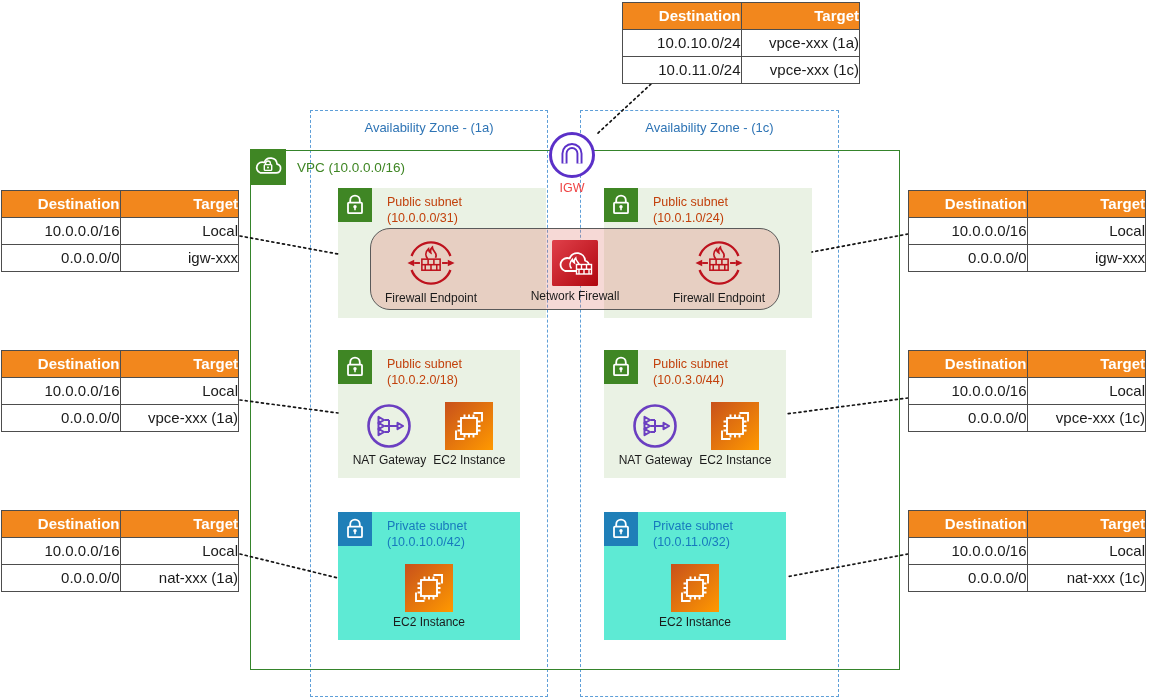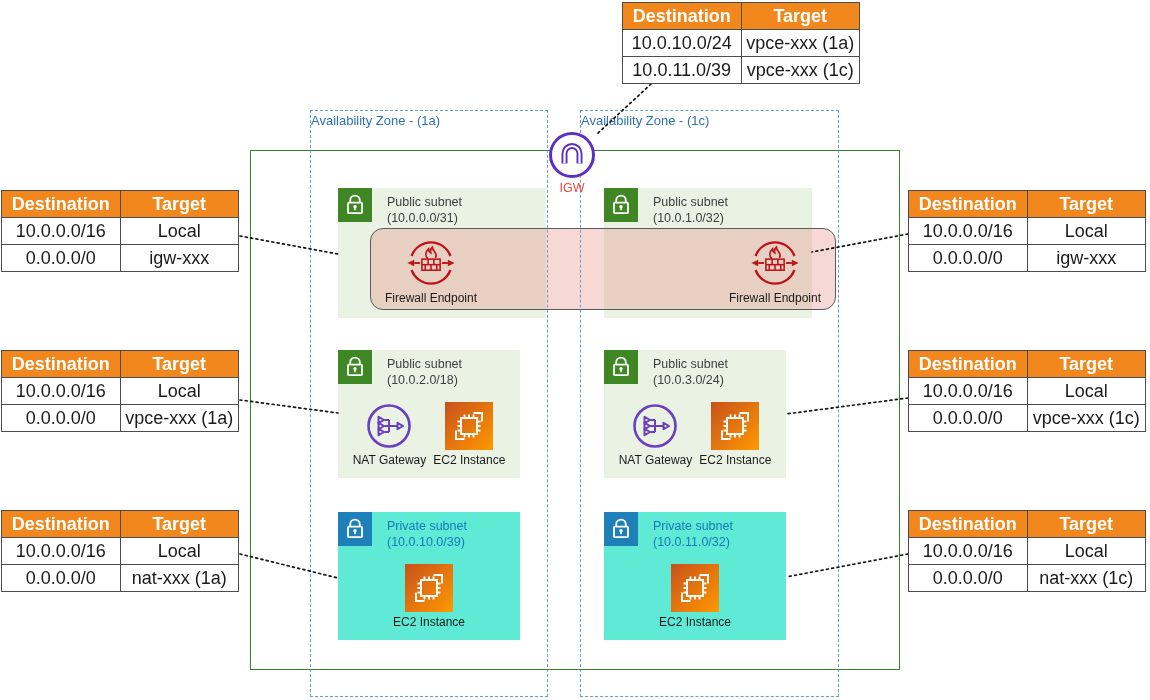--- a/index.html
+++ b/index.html
@@ -1,50 +1,50 @@
 <!DOCTYPE html>
 <html><head>
 <meta charset="utf-8">
 <style>
   *{box-sizing:border-box;margin:0;padding:0}
   body{margin:0;background:#fff;font-family:"Liberation Sans",sans-serif}
   #stage{position:relative;width:1150px;height:700px;background:#fff;overflow:hidden}
 
   .az{position:absolute;border:1.5px dashed #5E9FD8;z-index:1}
-  .az-label{margin-top:2px;color:#2E74B5;font-size:13px}
+  .az-label{margin-top:9px;text-align:center;color:#2E74B5;font-size:13px}
 
   .vpc-box{position:absolute;border:1.6px solid #35842B;z-index:1}
   .vpc-tag{position:absolute;display:flex;align-items:center;gap:11px;z-index:3}
   .vpc-text{color:#3F8624;font-size:13.5px}
 
   .subnet{position:absolute;z-index:2}
   .subnet.public{background:#EAF2E4}
   .subnet.private{background:#5eead4}
   .subnet-lock{position:absolute;top:0;left:0;width:34px;height:34px;line-height:0}
   .subnet-label{position:absolute;left:49px;top:7px;font-size:12.5px;line-height:15.5px}
-  .subnet.public .subnet-label{color:#404040}
+  .subnet.public .subnet-label{color:#c2410c}
   .subnet.private .subnet-label{color:#1779BD}
   .subnet-label span{display:block}
   .subnet-items{position:absolute;left:0;right:0;bottom:11px;display:flex;justify-content:center;align-items:flex-end;gap:7px;z-index:3}
 
   .icon-group{display:flex;flex-direction:column;align-items:center}
   .icon-box{display:block;line-height:0}
   .caption{font-size:12px;color:#1b1b1b;margin-top:3px;white-space:nowrap;text-align:center}
 
-  .fw-band{position:absolute;left:370px;top:228px;width:466px;height:82px;
-    background:rgba(224,118,106,0.28);border:1.5px solid #5a5a5a;border-radius:13px;
+  .fw-band{position:absolute;left:370px;top:228px;width:410px;height:82px;
+    background:rgba(224,118,106,0.28);border:1.5px solid #5a5a5a;border-radius:20px;
     z-index:4;display:flex;justify-content:space-between;align-items:center;padding:4px 14px 0}
 
   .igw{position:absolute;left:547px;top:130px;z-index:8;display:flex;flex-direction:column;align-items:center}
   .igw-label{font-size:12.5px;color:#ef4444;margin-top:1px}
 
   .route-table{position:absolute;width:238px;background:#fff;border:1.4px solid #4d4d4d;z-index:7}
   .rt-row{display:flex}
   .rt-row + .rt-row{border-top:1.3px solid #4d4d4d}
-  .rt-cell{flex:1;height:26px;line-height:26px;text-align:center;font-size:18px;color:#1a1a1a;overflow:hidden;white-space:nowrap}
+  .rt-cell{flex:1;height:26px;line-height:26px;text-align:right;font-size:15px;color:#1a1a1a;overflow:hidden;white-space:nowrap}
   .rt-cell + .rt-cell{border-left:1.3px solid #4d4d4d}
   .rt-head .rt-cell{background:#F2871D;color:#fff;font-weight:bold}
 
   #connector-layer{position:absolute;left:0;top:0;z-index:6;pointer-events:none}
   #connector-layer line{stroke:#141414;stroke-width:1.7;stroke-dasharray:2 3.4;stroke-linecap:round}
 </style>
 </head>
 <body>
 
 <div id="stage">
@@ -60,20 +60,30 @@
     </svg>
 
   <div class="az" style="left:310px;top:110px;width:238px;height:587px">
     <div class="az-label">Availability Zone - (1a)</div>
   </div>
   <div class="az" style="left:580px;top:110px;width:259px;height:587px">
     <div class="az-label">Availability Zone - (1c)</div>
   </div>
 
   <div class="vpc-box" style="left:250px;top:150px;width:650px;height:520px"></div>
+  <div class="vpc-tag" style="left:250px;top:149px">
+    <span class="icon-box"><svg width="36" height="36" viewBox="0 0 36 36">
+          <rect width="36" height="36" fill="#3F8624"></rect>
+          <path d="M10.2 23.8 h16 a4.4 4.4 0 0 0 .9 -8.7 a6.6 6.6 0 0 0 -12.8 -1.6 a5.4 5.4 0 0 0 -4.1 10.3 z" fill="none" stroke="#fff" stroke-width="1.7" stroke-linejoin="round"></path>
+          <path d="M15.6 15.6 v-1.2 a2.4 2.4 0 0 1 4.8 0 v1.2" fill="none" stroke="#fff" stroke-width="1.4"></path>
+          <rect x="14.3" y="15.6" width="7.4" height="5.8" rx="0.8" fill="none" stroke="#fff" stroke-width="1.4"></rect>
+          <circle cx="18" cy="18.4" r="1" fill="#fff"></circle>
+        </svg></span>
+    <span class="vpc-text">VPC (10.0.0.0/16)</span>
+  </div>
 
   <div class="fw-band">
     <div class="icon-group">
       <span class="icon-box"><svg width="50" height="50" viewBox="0 0 52 52">
             <g fill="none" stroke="#BE121D" stroke-width="2.4">
               <path d="M5.8 18.7 A21.5 21.5 0 0 1 46.2 18.7"></path>
               <path d="M5.8 33.3 A21.5 21.5 0 0 0 46.2 33.3"></path>
             </g>
             <g stroke="#BE121D" stroke-width="2">
               <path d="M8.5 26 H14.5" fill="none"></path>
@@ -83,20 +93,40 @@
             </g>
             <path d="M22.6 21.8 C19.8 18.6 20.2 14.4 23.4 11.4 C23.5 13.2 24.3 14.5 25.7 15.3 C25.1 13.1 25.8 11 27.4 9.6 C27.6 11.8 28.8 13.4 30 14.9 C31.4 16.6 31.7 18.7 30.6 20.6" fill="none" stroke="#BE121D" stroke-width="1.8"></path>
             <g fill="none" stroke="#BE121D" stroke-width="1.6">
               <rect x="16.5" y="22" width="19" height="11.5"></rect>
               <path d="M16.5 27.75 H35.5"></path>
               <path d="M23 22 V27.75 M29 22 V27.75"></path>
               <path d="M20 27.75 V33.5 M26 27.75 V33.5 M32 27.75 V33.5"></path>
             </g>
           </svg></span>
       <div class="caption">Firewall Endpoint</div>
+    </div>
+    <div class="icon-group">
+      <span class="icon-box"><svg width="46" height="46" viewBox="0 0 46 46">
+            <defs>
+              <linearGradient id="gNf" x1="0" y1="0" x2="1" y2="1">
+                <stop offset="0" stop-color="#E0404A"></stop>
+                <stop offset="1" stop-color="#B0060F"></stop>
+              </linearGradient>
+            </defs>
+            <rect width="46" height="46" rx="1.5" fill="url(#gNf)"></rect>
+            <path d="M13 31 h18.5 a5.3 5.3 0 0 0 1.6 -10.4 a8 8 0 0 0 -15.5 -2.2 a6.2 6.2 0 0 0 -4.6 12.6 z" fill="none" stroke="#fff" stroke-width="1.8" stroke-linejoin="round"></path>
+            <path d="M19.5 28.5 C17.2 25.8 17.6 22.2 20.3 19.6 C20.4 21.1 21.1 22.2 22.3 22.9 C21.8 21 22.4 19.2 23.7 18 C23.9 19.9 24.9 21.2 26 22.5 C27.2 23.9 27.4 25.7 26.5 27.3" fill="none" stroke="#fff" stroke-width="1.6"></path>
+            <g stroke="#fff" stroke-width="1.4">
+              <rect x="24.5" y="24.5" width="15" height="9.5" fill="#BF0E19"></rect>
+              <path d="M24.5 29.25 H39.5" fill="none"></path>
+              <path d="M29.5 24.5 V29.25 M34.5 24.5 V29.25" fill="none"></path>
+              <path d="M27 29.25 V34 M32 29.25 V34 M37 29.25 V34" fill="none"></path>
+            </g>
+          </svg></span>
+      <div class="caption">Network Firewall</div>
     </div>
     <div class="icon-group">
       <span class="icon-box"><svg width="50" height="50" viewBox="0 0 52 52">
             <g fill="none" stroke="#BE121D" stroke-width="2.4">
               <path d="M5.8 18.7 A21.5 21.5 0 0 1 46.2 18.7"></path>
               <path d="M5.8 33.3 A21.5 21.5 0 0 0 46.2 33.3"></path>
             </g>
             <g stroke="#BE121D" stroke-width="2">
               <path d="M8.5 26 H14.5" fill="none"></path>
               <path d="M37.5 26 H43.5" fill="none"></path>
@@ -127,21 +157,21 @@
 <div class="route-table" style="left: 622px; top: 2px;">
       <div class="rt-row rt-head">
         <div class="rt-cell">Destination</div>
         <div class="rt-cell">Target</div>
       </div>
       <div class="rt-row">
         <div class="rt-cell">10.0.10.0/24</div>
         <div class="rt-cell">vpce-xxx (1a)</div>
       </div>
       <div class="rt-row">
-        <div class="rt-cell">10.0.11.0/39</div>
+        <div class="rt-cell">10.0.11.0/24</div>
         <div class="rt-cell">vpce-xxx (1c)</div>
       </div>
     </div>
     <div class="route-table" style="left: 1px; top: 190px;">
       <div class="rt-row rt-head">
         <div class="rt-cell">Destination</div>
         <div class="rt-cell">Target</div>
       </div>
       <div class="rt-row">
         <div class="rt-cell">10.0.0.0/16</div>
@@ -238,21 +268,21 @@
     <div class="subnet public" style="left: 604px; top: 188px; width: 208px; height: 130px;">
       <div class="subnet-lock"><svg width="34" height="34" viewBox="0 0 34 34">
           <rect width="34" height="34" fill="#3F8624"></rect>
           <path d="M12.2 14.6 v-2.2 a4.8 4.8 0 0 1 9.6 0 v2.2" fill="none" stroke="#fff" stroke-width="1.8"></path>
           <rect x="10" y="14.6" width="14" height="10.6" rx="1" fill="none" stroke="#fff" stroke-width="1.8"></rect>
           <circle cx="17" cy="18.8" r="1.7" fill="#fff"></circle>
           <path d="M17 18.8 v3.4" stroke="#fff" stroke-width="1.5"></path>
         </svg></div>
       <div class="subnet-label">
         <span>Public subnet</span>
-        <span>(10.0.1.0/32)</span>
+        <span>(10.0.1.0/24)</span>
       </div>
     </div>
     <div class="subnet public" style="left: 338px; top: 350px; width: 182px; height: 128px;">
       <div class="subnet-lock"><svg width="34" height="34" viewBox="0 0 34 34">
           <rect width="34" height="34" fill="#3F8624"></rect>
           <path d="M12.2 14.6 v-2.2 a4.8 4.8 0 0 1 9.6 0 v2.2" fill="none" stroke="#fff" stroke-width="1.8"></path>
           <rect x="10" y="14.6" width="14" height="10.6" rx="1" fill="none" stroke="#fff" stroke-width="1.8"></rect>
           <circle cx="17" cy="18.8" r="1.7" fill="#fff"></circle>
           <path d="M17 18.8 v3.4" stroke="#fff" stroke-width="1.5"></path>
         </svg></div>
@@ -300,21 +330,21 @@
     <div class="subnet public" style="left: 604px; top: 350px; width: 182px; height: 128px;">
       <div class="subnet-lock"><svg width="34" height="34" viewBox="0 0 34 34">
           <rect width="34" height="34" fill="#3F8624"></rect>
           <path d="M12.2 14.6 v-2.2 a4.8 4.8 0 0 1 9.6 0 v2.2" fill="none" stroke="#fff" stroke-width="1.8"></path>
           <rect x="10" y="14.6" width="14" height="10.6" rx="1" fill="none" stroke="#fff" stroke-width="1.8"></rect>
           <circle cx="17" cy="18.8" r="1.7" fill="#fff"></circle>
           <path d="M17 18.8 v3.4" stroke="#fff" stroke-width="1.5"></path>
         </svg></div>
       <div class="subnet-label">
         <span>Public subnet</span>
-        <span>(10.0.3.0/24)</span>
+        <span>(10.0.3.0/44)</span>
       </div>
       <div class="subnet-items">
         <div class="icon-group">
           <div class="icon-box"><svg width="48" height="48" viewBox="0 0 48 48">
               <circle cx="24" cy="24" r="20.5" fill="none" stroke="#6B3FC1" stroke-width="2.6"></circle>
               <g fill="none" stroke="#6B3FC1" stroke-width="2" stroke-linejoin="round">
                 <path d="M13.5 14.8 v6.4 l5.6 -3.2 z"></path>
                 <path d="M13.5 20.8 v6.4 l5.6 -3.2 z"></path>
                 <path d="M13.5 26.8 v6.4 l5.6 -3.2 z"></path>
                 <path d="M19.5 18 H24 M19.5 24 H24 M19.5 30 H24 M24 18 V30 M24 24 H32.5"></path>
@@ -349,21 +379,21 @@
     <div class="subnet private" style="left: 338px; top: 512px; width: 182px; height: 128px;">
       <div class="subnet-lock"><svg width="34" height="34" viewBox="0 0 34 34">
           <rect width="34" height="34" fill="#1F7FB8"></rect>
           <path d="M12.2 14.6 v-2.2 a4.8 4.8 0 0 1 9.6 0 v2.2" fill="none" stroke="#fff" stroke-width="1.8"></path>
           <rect x="10" y="14.6" width="14" height="10.6" rx="1" fill="none" stroke="#fff" stroke-width="1.8"></rect>
           <circle cx="17" cy="18.8" r="1.7" fill="#fff"></circle>
           <path d="M17 18.8 v3.4" stroke="#fff" stroke-width="1.5"></path>
         </svg></div>
       <div class="subnet-label">
         <span>Private subnet</span>
-        <span>(10.0.10.0/39)</span>
+        <span>(10.0.10.0/42)</span>
       </div>
       <div class="subnet-items">
         <div class="icon-group">
           <div class="icon-box"><svg width="48" height="48" viewBox="0 0 48 48">
               <defs>
                 <linearGradient id="gEc2" x1="0" y1="0" x2="1" y2="1">
                   <stop offset="0" stop-color="#C8511B"></stop>
                   <stop offset="1" stop-color="#FF9900"></stop>
                 </linearGradient>
               </defs>

